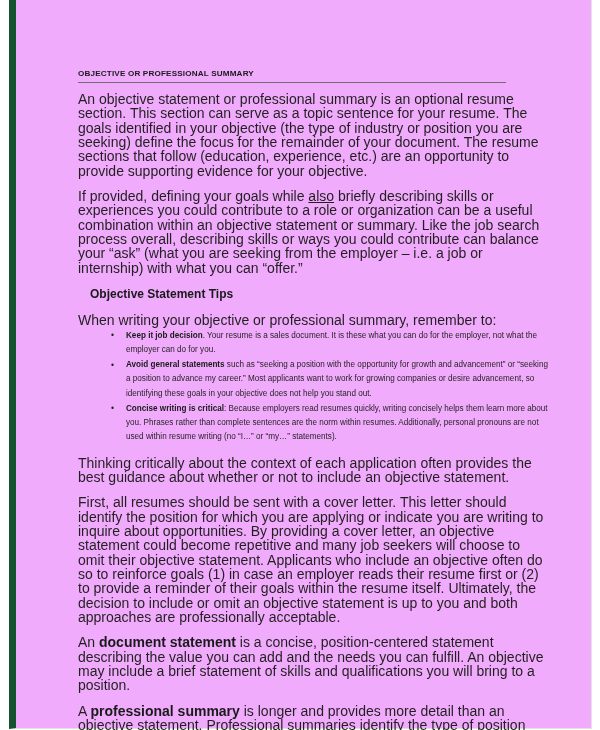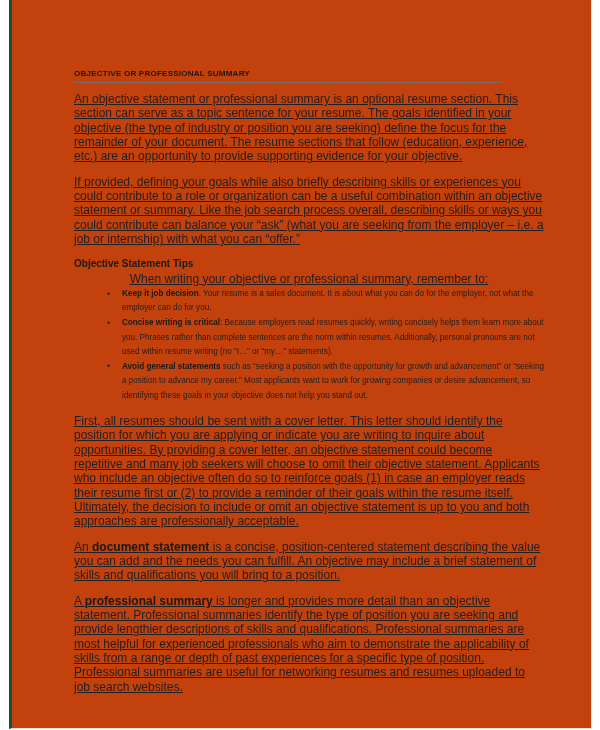--- a/index.html
+++ b/index.html
@@ -13,22 +13,22 @@
     font-family: "Liberation Sans", sans-serif;
     color: #231f20;
     overflow: hidden;
   }
   .page {
     position: absolute;
     left: 9px;
     top: 0px;
     width: 583px;
     height: 729px;
-    background: #c2410c;
-    border-left: 3px solid #14532d;
+    background: #f0abfc;
+    border-left: 7px solid #14532d;
     border-right: 1px solid #e2e2e2;
     border-bottom: 1px solid #e2e2e2;
     box-sizing: border-box;
     padding-left: 48px;
   }
   .content {
     position: absolute;
     left: 62px;
     top: 68px;
     width: 470px;
@@ -41,36 +41,34 @@
     margin: 0 0 2px 0;
     color: #1a1a1a;
   }
   .heading-rule {
     width: 428px;
     height: 0;
     border-top: 1.3px solid #6f6f6f;
     margin: 0 0 9px 0;
   }
   p.para {
-    font-size: 12px;
+    font-size: 14px;
     line-height: 14.35px;
     margin: 0 0 11px 0;
     text-align: left;
     color: #231f20;
-    text-decoration: underline;
   }
   p.tight {
     margin-bottom: 0;
-    text-align: center;
   }
   .sub-heading {
-    font-size: 10px;
+    font-size: 12px;
     font-weight: bold;
     line-height: 14.35px;
-    margin: 0;
+    margin: 12px;
     color: #1a1a1a;
   }
   ul.bullets {
     list-style: none;
     margin: 1px 0 11px 0;
     padding: 0;
   }
   ul.bullets li {
     position: relative;
     padding-left: 48px;
@@ -105,25 +103,26 @@
     <div class="heading-rule"></div>
 
     <p class="para">An objective statement or professional summary is an optional resume section.  This section can serve as a topic sentence for your resume.  The goals identified in your objective (the type of industry or position you are seeking) define the focus for the remainder of your document.  The resume sections that follow (education, experience, etc.) are an opportunity to provide supporting evidence for your objective.</p>
 
     <p class="para"><span>If provided, defining your goals while </span><u>also</u><span> briefly describing skills or experiences you could contribute to a role or organization can be a useful combination within an objective statement or summary.  Like the job search process overall, describing skills or ways you could contribute can balance your “ask” (what you are seeking from the employer – i.e. a job or internship) with what you can “offer.”</span></p>
 
     <p class="sub-heading">Objective Statement Tips</p>
     <p class="para tight">When writing your objective or professional summary, remember to:</p>
 
     <ul class="bullets">
-      <li><b>Keep it job decision</b><span>. Your resume is a sales document.  It is about what you can do for the employer, not what the employer can do for you.</span></li>
+      <li><b>Keep it job decision</b><span>. Your resume is a sales document.  It is these what you can do for the employer, not what the employer can do for you.</span></li>
+      <li><b>Avoid general statements</b><span> such as “seeking a position with the opportunity for growth and advancement” or “seeking a position to advance my career.”  Most applicants want to work for growing companies or desire advancement, so identifying these goals in your objective does not help you stand out.</span></li>
       <li><b>Concise writing is critical</b><span>: Because employers read resumes quickly, writing concisely helps them learn more about you.  Phrases rather than complete sentences are the norm within resumes.  Additionally, personal pronouns are not used within resume writing (no “I…” or “my…” statements).</span></li>
-      <li><b>Avoid general statements</b><span> such as “seeking a position with the opportunity for growth and advancement” or “seeking a position to advance my career.”  Most applicants want to work for growing companies or desire advancement, so identifying these goals in your objective does not help you stand out.</span></li>
     </ul>
 
+    <p class="para">Thinking critically about the context of each application often provides the best guidance about whether or not to include an objective statement.</p>
     <p class="para">First, all resumes should be sent with a cover letter.  This letter should identify the position for which you are applying or indicate you are writing to inquire about opportunities.  By providing a cover letter, an objective statement could become repetitive and many job seekers will choose to omit their objective statement.  Applicants who include an objective often do so to reinforce goals (1) in case an employer reads their resume first or (2) to provide a reminder of their goals within the resume itself.  Ultimately, the decision to include or omit an objective statement is up to you and both approaches are professionally acceptable.</p>
 
     <p class="para"><span>An </span><b>document statement</b><span> is a concise, position-centered statement describing the value you can add and the needs you can fulfill.  An objective may include a brief statement of skills and qualifications you will bring to a position.</span></p>
 
     <p class="para"><span>A </span><b>professional summary</b><span> is longer and provides more detail than an objective statement. Professional summaries identify the type of position you are seeking and provide lengthier descriptions of skills and qualifications. Professional summaries are most helpful for experienced professionals who aim to demonstrate the applicability of skills from a range or depth of past experiences for a specific type of position. Professional summaries are useful for networking resumes and resumes uploaded to job search websites.</span></p>
 
   </div>
 </div>
 
 </body></html>

